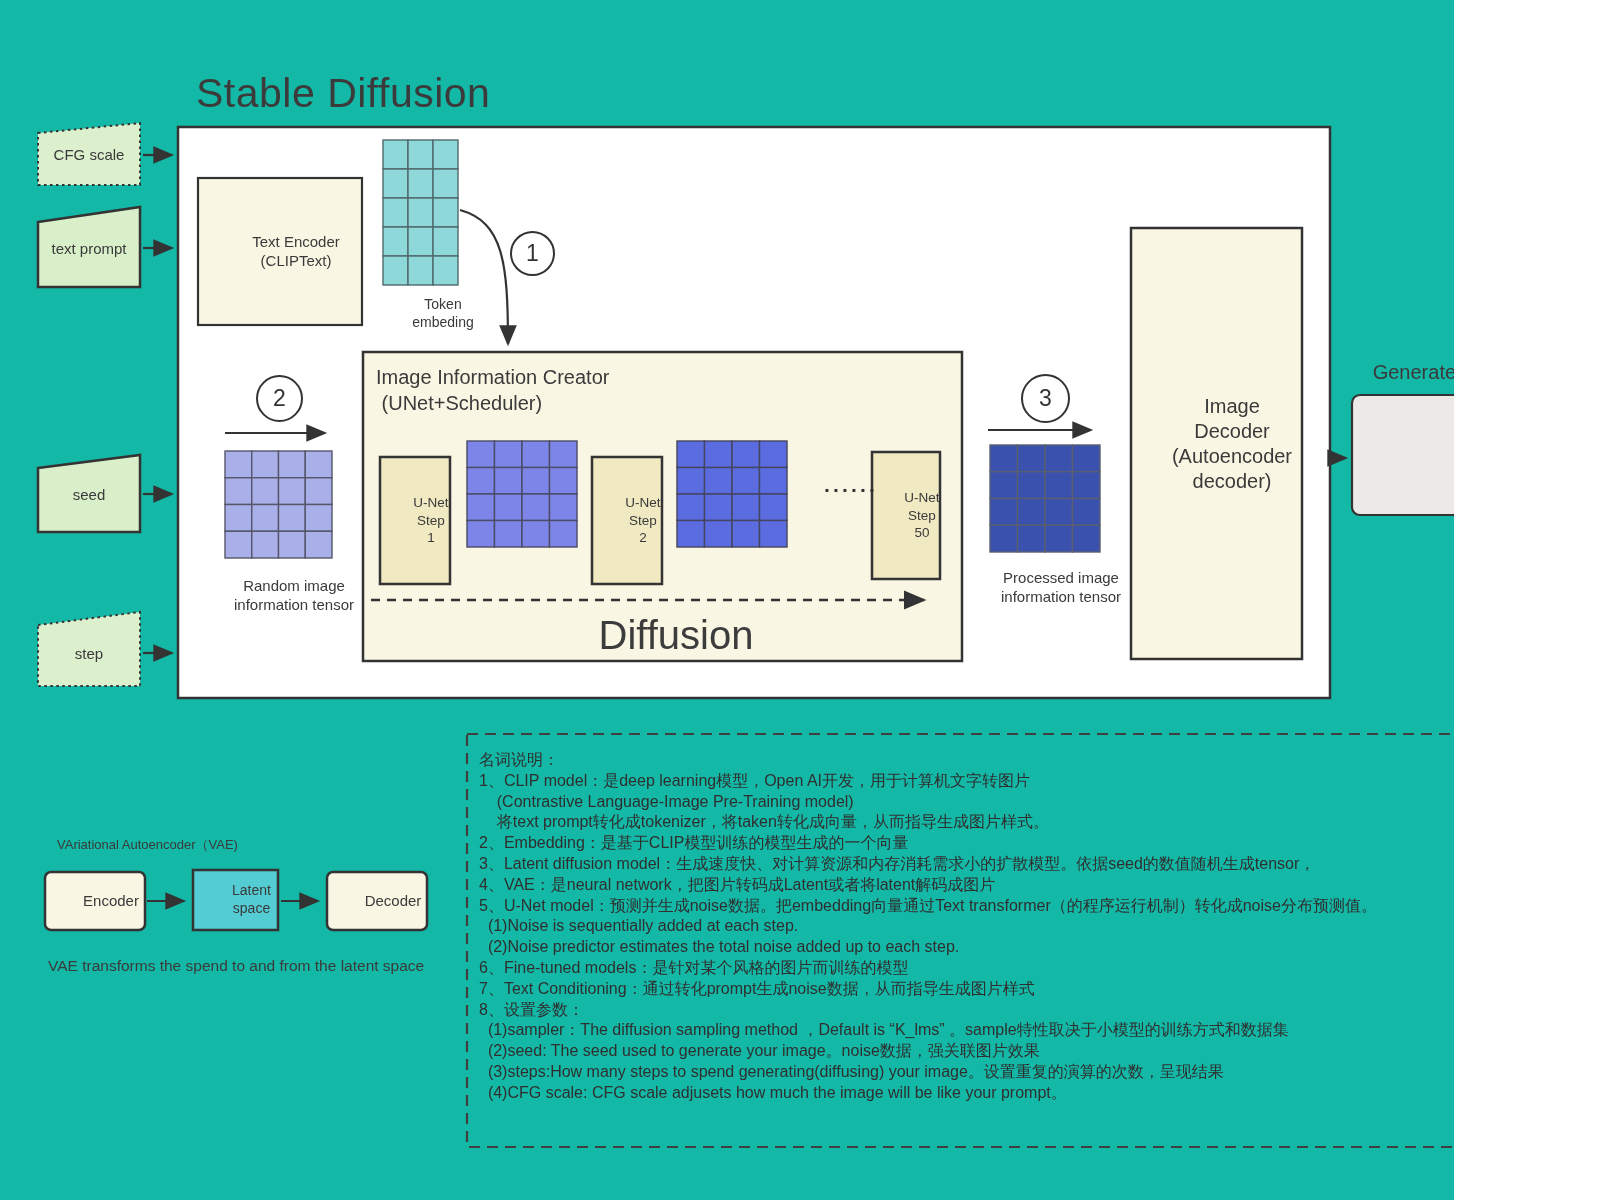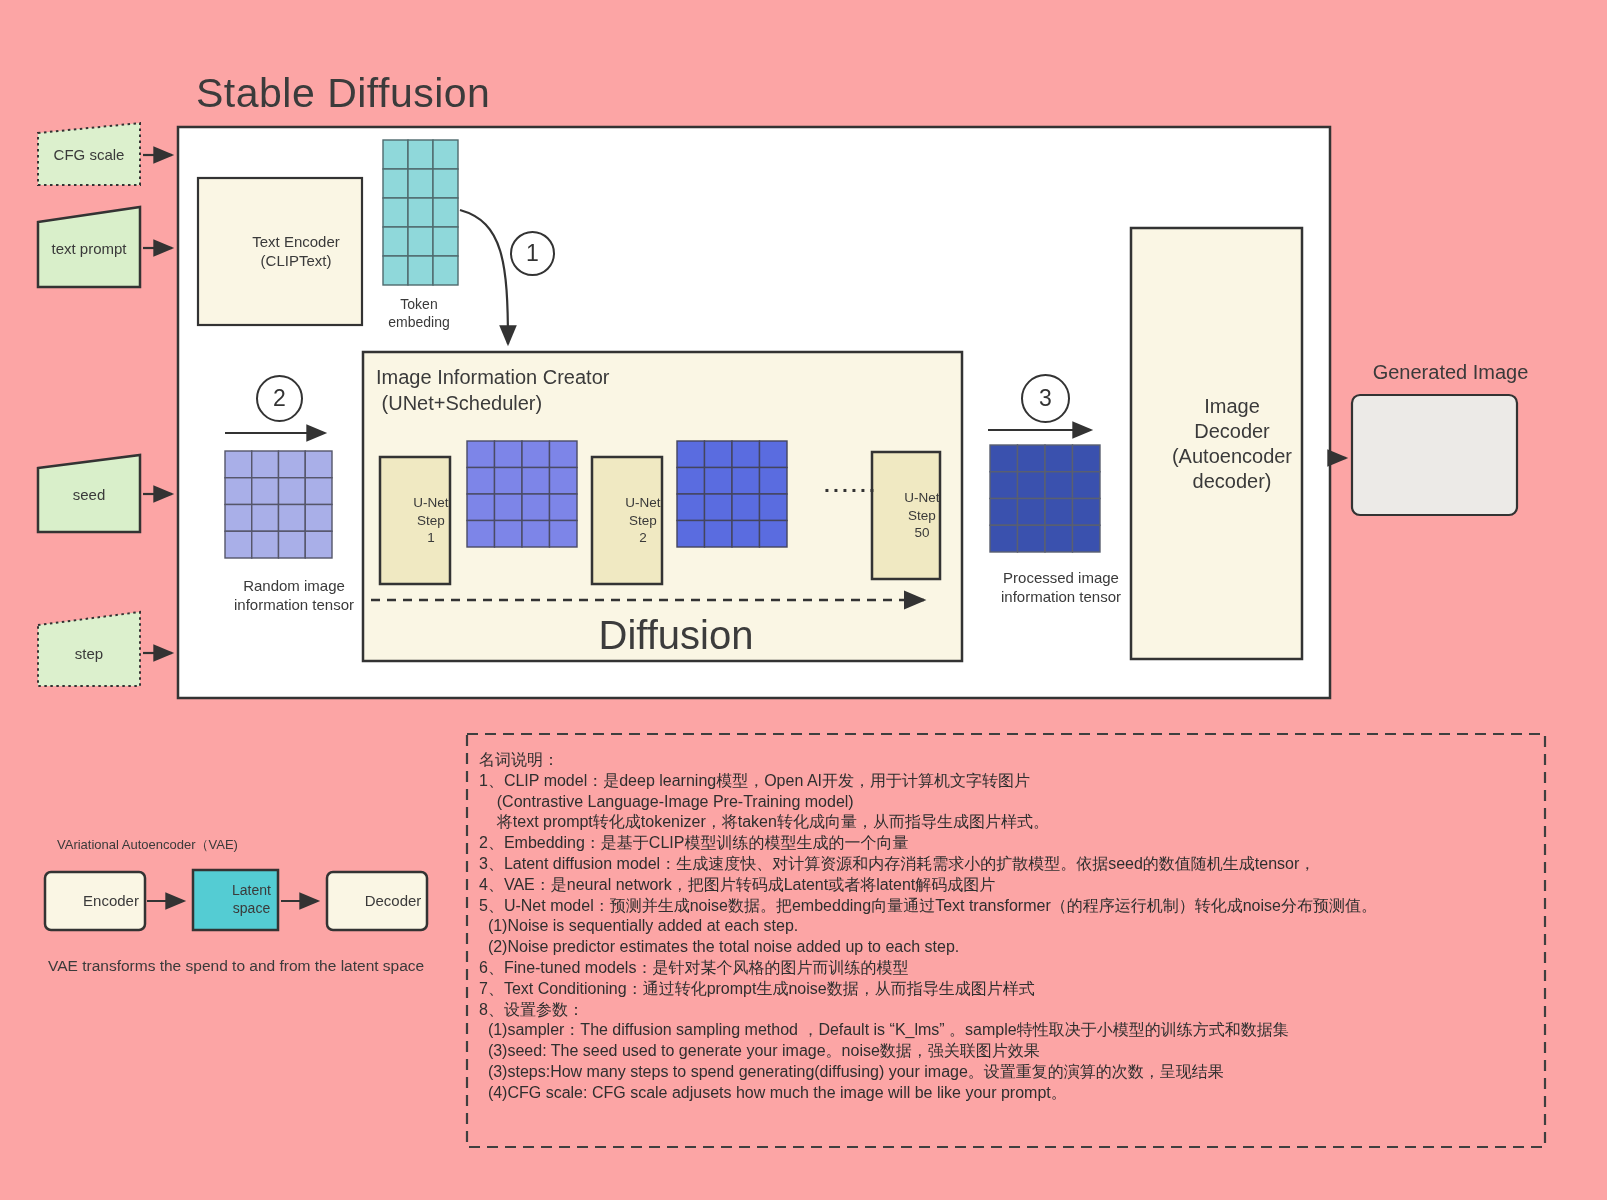--- a/index.html
+++ b/index.html
@@ -1,17 +1,17 @@
 <!DOCTYPE html>
 <html><head>
 <meta charset="utf-8">
 <style>
   html,body{margin:0;padding:0;}
   body{font-family:"Liberation Sans","DejaVu Sans",sans-serif;}
-  .canvas{position:relative;width:1607px;height:1200px;background:#fca5a5;overflow:hidden;}
+  .canvas{position:relative;width:1454px;height:1200px;background:#14b8a6;overflow:hidden;}
   .canvas svg.layer{position:absolute;left:0;top:0;}
   .lbl{position:absolute;color:#3a3a3a;white-space:pre-line;line-height:1.25;}
   .center{text-align:center;padding-left:16px;}
   .title{font-size:41px;color:#3b3b3b;letter-spacing:0.5px;}
   .input-lbl{font-size:15px;width:104px;text-align:center;}
   .box-lbl{font-size:15px;}
   .small-lbl{font-size:14px;}
   .iic-title{font-size:20px;line-height:26px;white-space:pre;}
   .unet-lbl{font-size:13.5px;line-height:17.5px;}
   .diffusion{font-size:40px;color:#3c3c3c;}
@@ -172,21 +172,21 @@
 
   <div class="lbl title" style="left:196px;top:68px;">Stable Diffusion</div>
 
   <div class="lbl input-lbl" style="left:37px;top:146px;">CFG scale</div>
   <div class="lbl input-lbl" style="left:37px;top:240px;">text prompt</div>
   <div class="lbl input-lbl" style="left:37px;top:486px;">seed</div>
   <div class="lbl input-lbl" style="left:37px;top:645px;">step</div>
 
   <div class="lbl box-lbl center" style="left:200px;top:233px;width:160px;">Text Encoder
 (CLIPText)</div>
-  <div class="lbl small-lbl center" style="left:352px;top:296px;width:102px;">Token
+  <div class="lbl small-lbl center" style="left:376px;top:296px;width:102px;">Token
 embeding</div>
 
   <div class="badge" style="left:510px;top:231px;width:41px;height:41px;">1</div>
   <div class="badge" style="left:256px;top:375px;width:43px;height:43px;">2</div>
   <div class="badge" style="left:1021px;top:374px;width:45px;height:45px;">3</div>
 
   <div class="lbl iic-title" style="left:376px;top:364px;">Image Information Creator
  (UNet+Scheduler)</div>
 
   <div class="lbl unet-lbl center" style="left:380px;top:494px;width:70px;">U-Net
@@ -230,18 +230,18 @@
     <div class="gloss-line">2、Embedding：是基于CLIP模型训练的模型生成的一个向量</div>
     <div class="gloss-line">3、Latent diffusion model：生成速度快、对计算资源和内存消耗需求小的扩散模型。依据seed的数值随机生成tensor，</div>
     <div class="gloss-line">4、VAE：是neural network，把图片转码成Latent或者将latent解码成图片</div>
     <div class="gloss-line">5、U-Net model：预测并生成noise数据。把embedding向量通过Text transformer（的程序运行机制）转化成noise分布预测值。</div>
     <div class="gloss-line">  (1)Noise is sequentially added at each step.</div>
     <div class="gloss-line">  (2)Noise predictor estimates the total noise added up to each step.</div>
     <div class="gloss-line">6、Fine-tuned models：是针对某个风格的图片而训练的模型</div>
     <div class="gloss-line">7、Text Conditioning：通过转化prompt生成noise数据，从而指导生成图片样式</div>
     <div class="gloss-line">8、设置参数：</div>
     <div class="gloss-line">  (1)sampler：The diffusion sampling method ，Default is “K_lms” 。sample特性取决于小模型的训练方式和数据集</div>
-    <div class="gloss-line">  (3)seed: The seed used to generate your image。noise数据，强关联图片效果</div>
+    <div class="gloss-line">  (2)seed: The seed used to generate your image。noise数据，强关联图片效果</div>
     <div class="gloss-line">  (3)steps:How many steps to spend generating(diffusing) your image。设置重复的演算的次数，呈现结果</div>
     <div class="gloss-line">  (4)CFG scale: CFG scale adjusets how much the image will be like your prompt。</div>
   </div>
 
 </div>
 
 </body></html>

